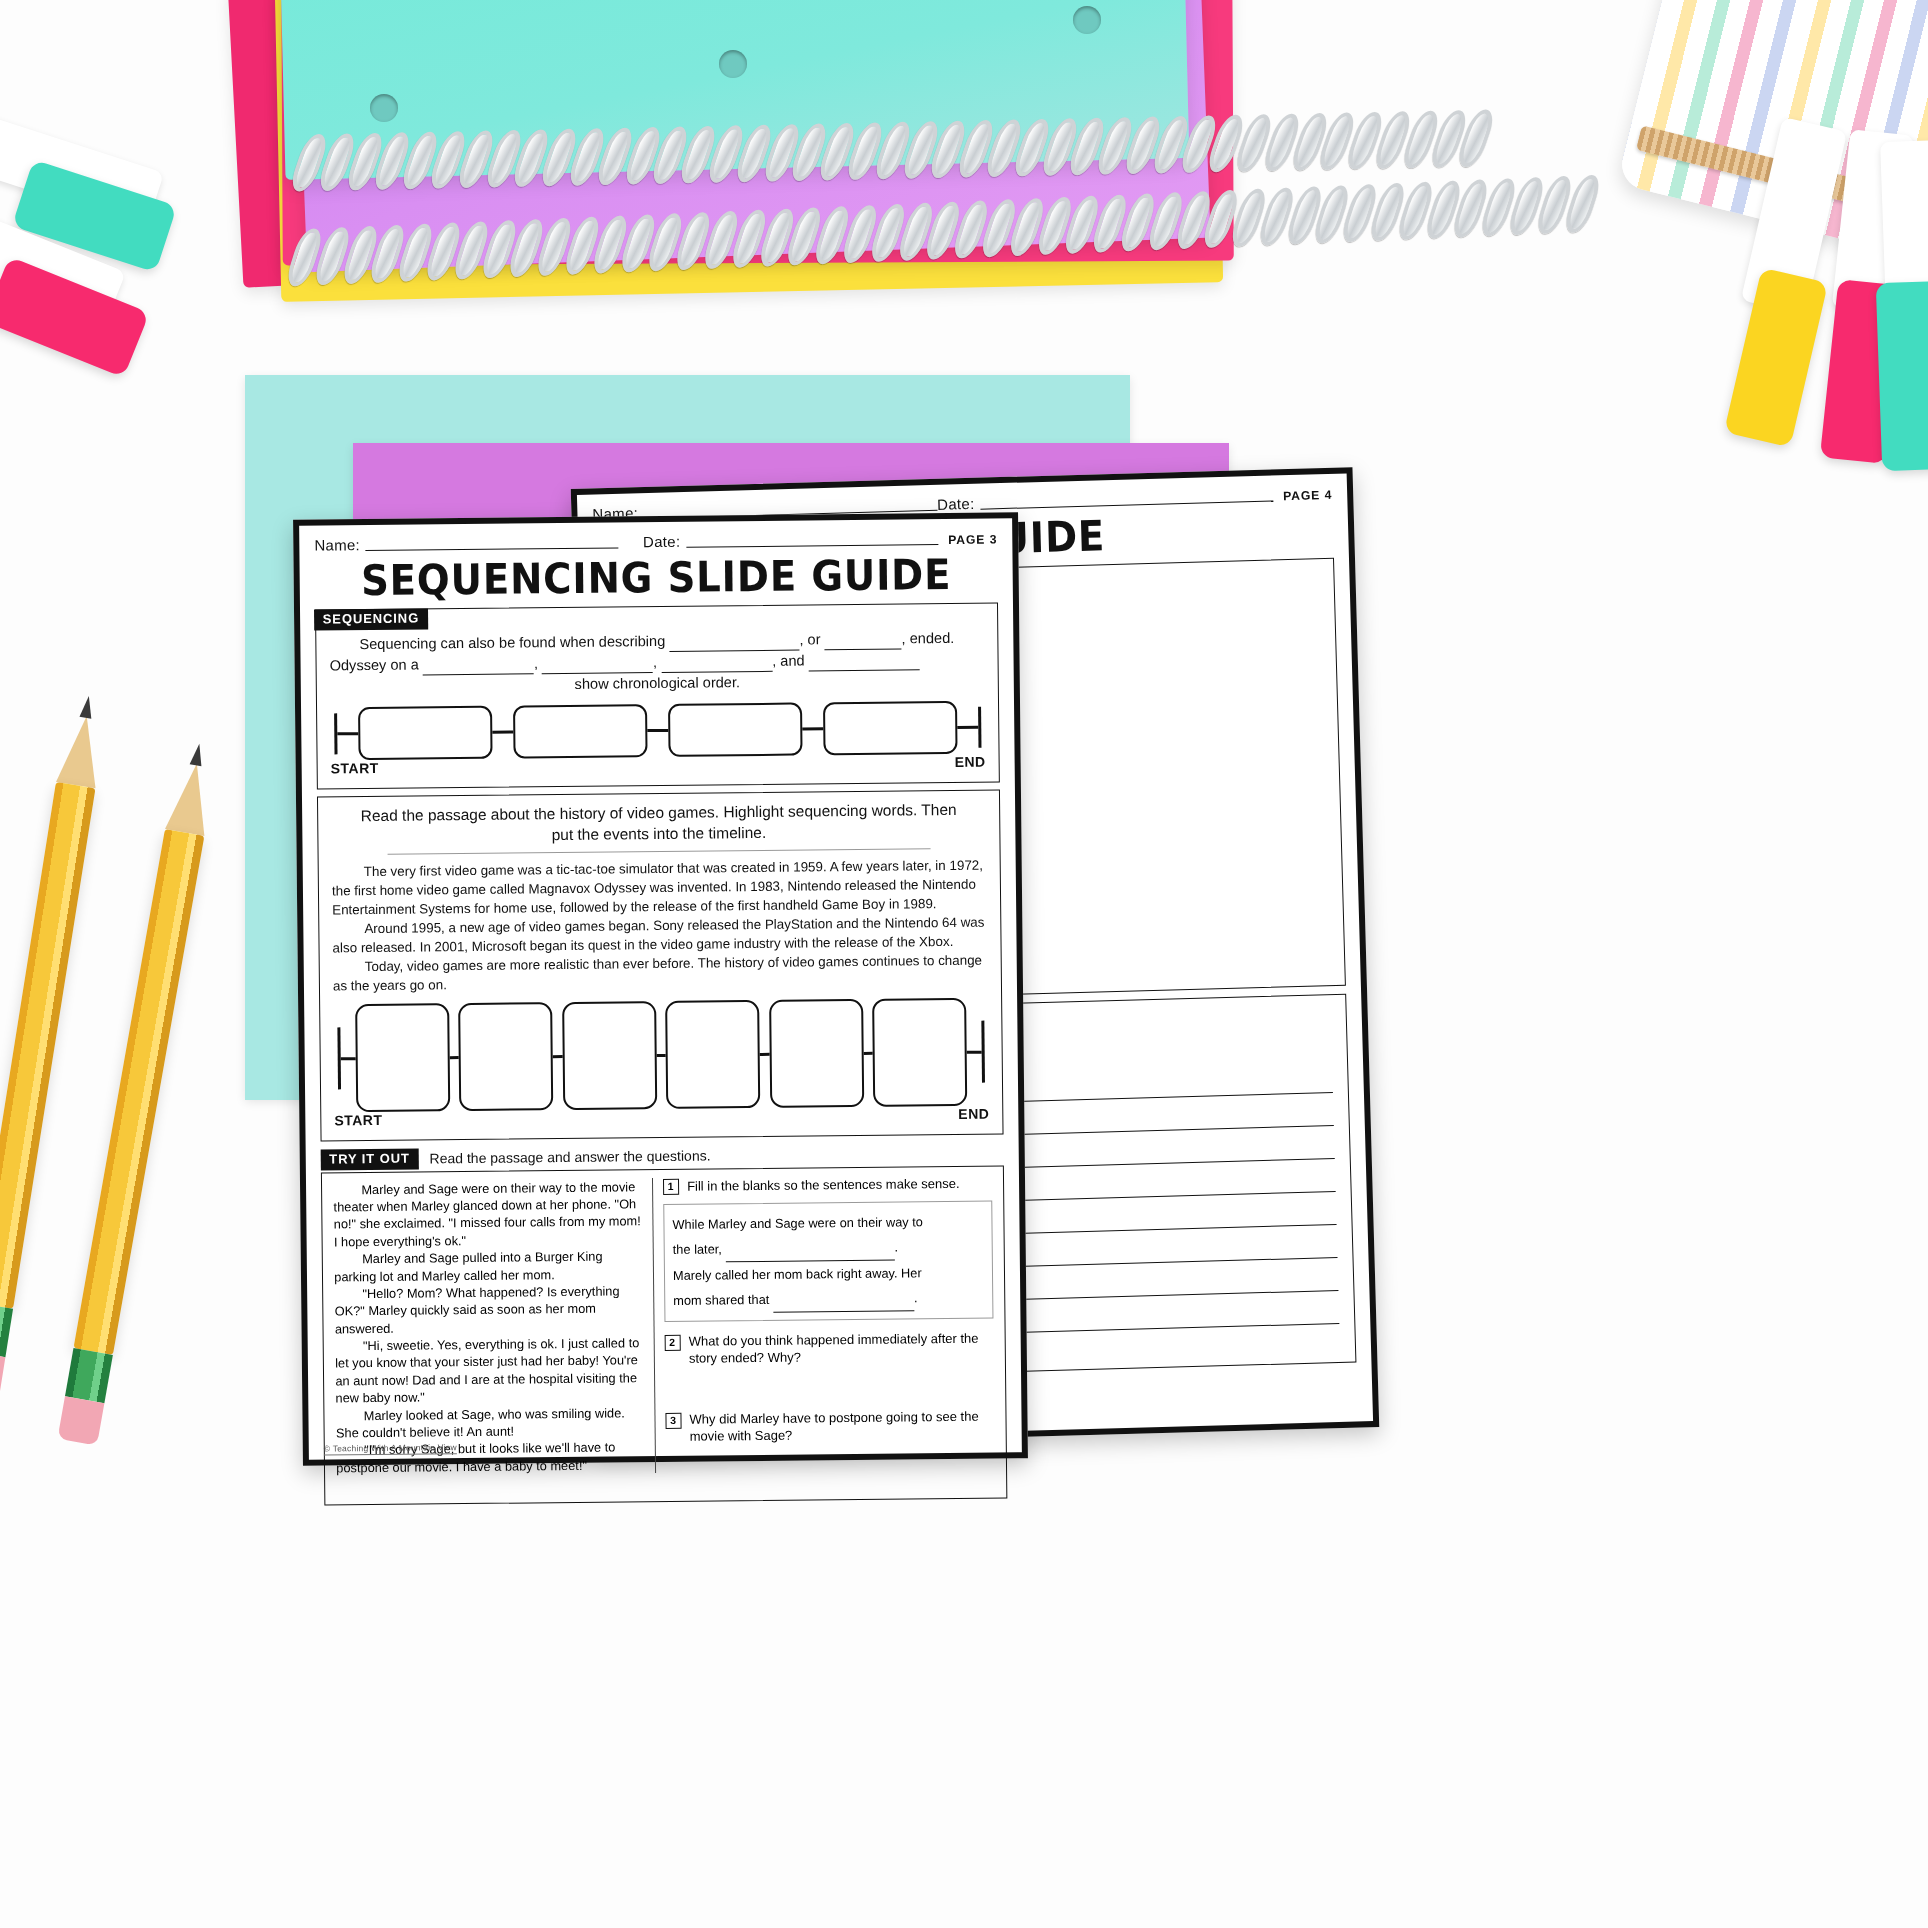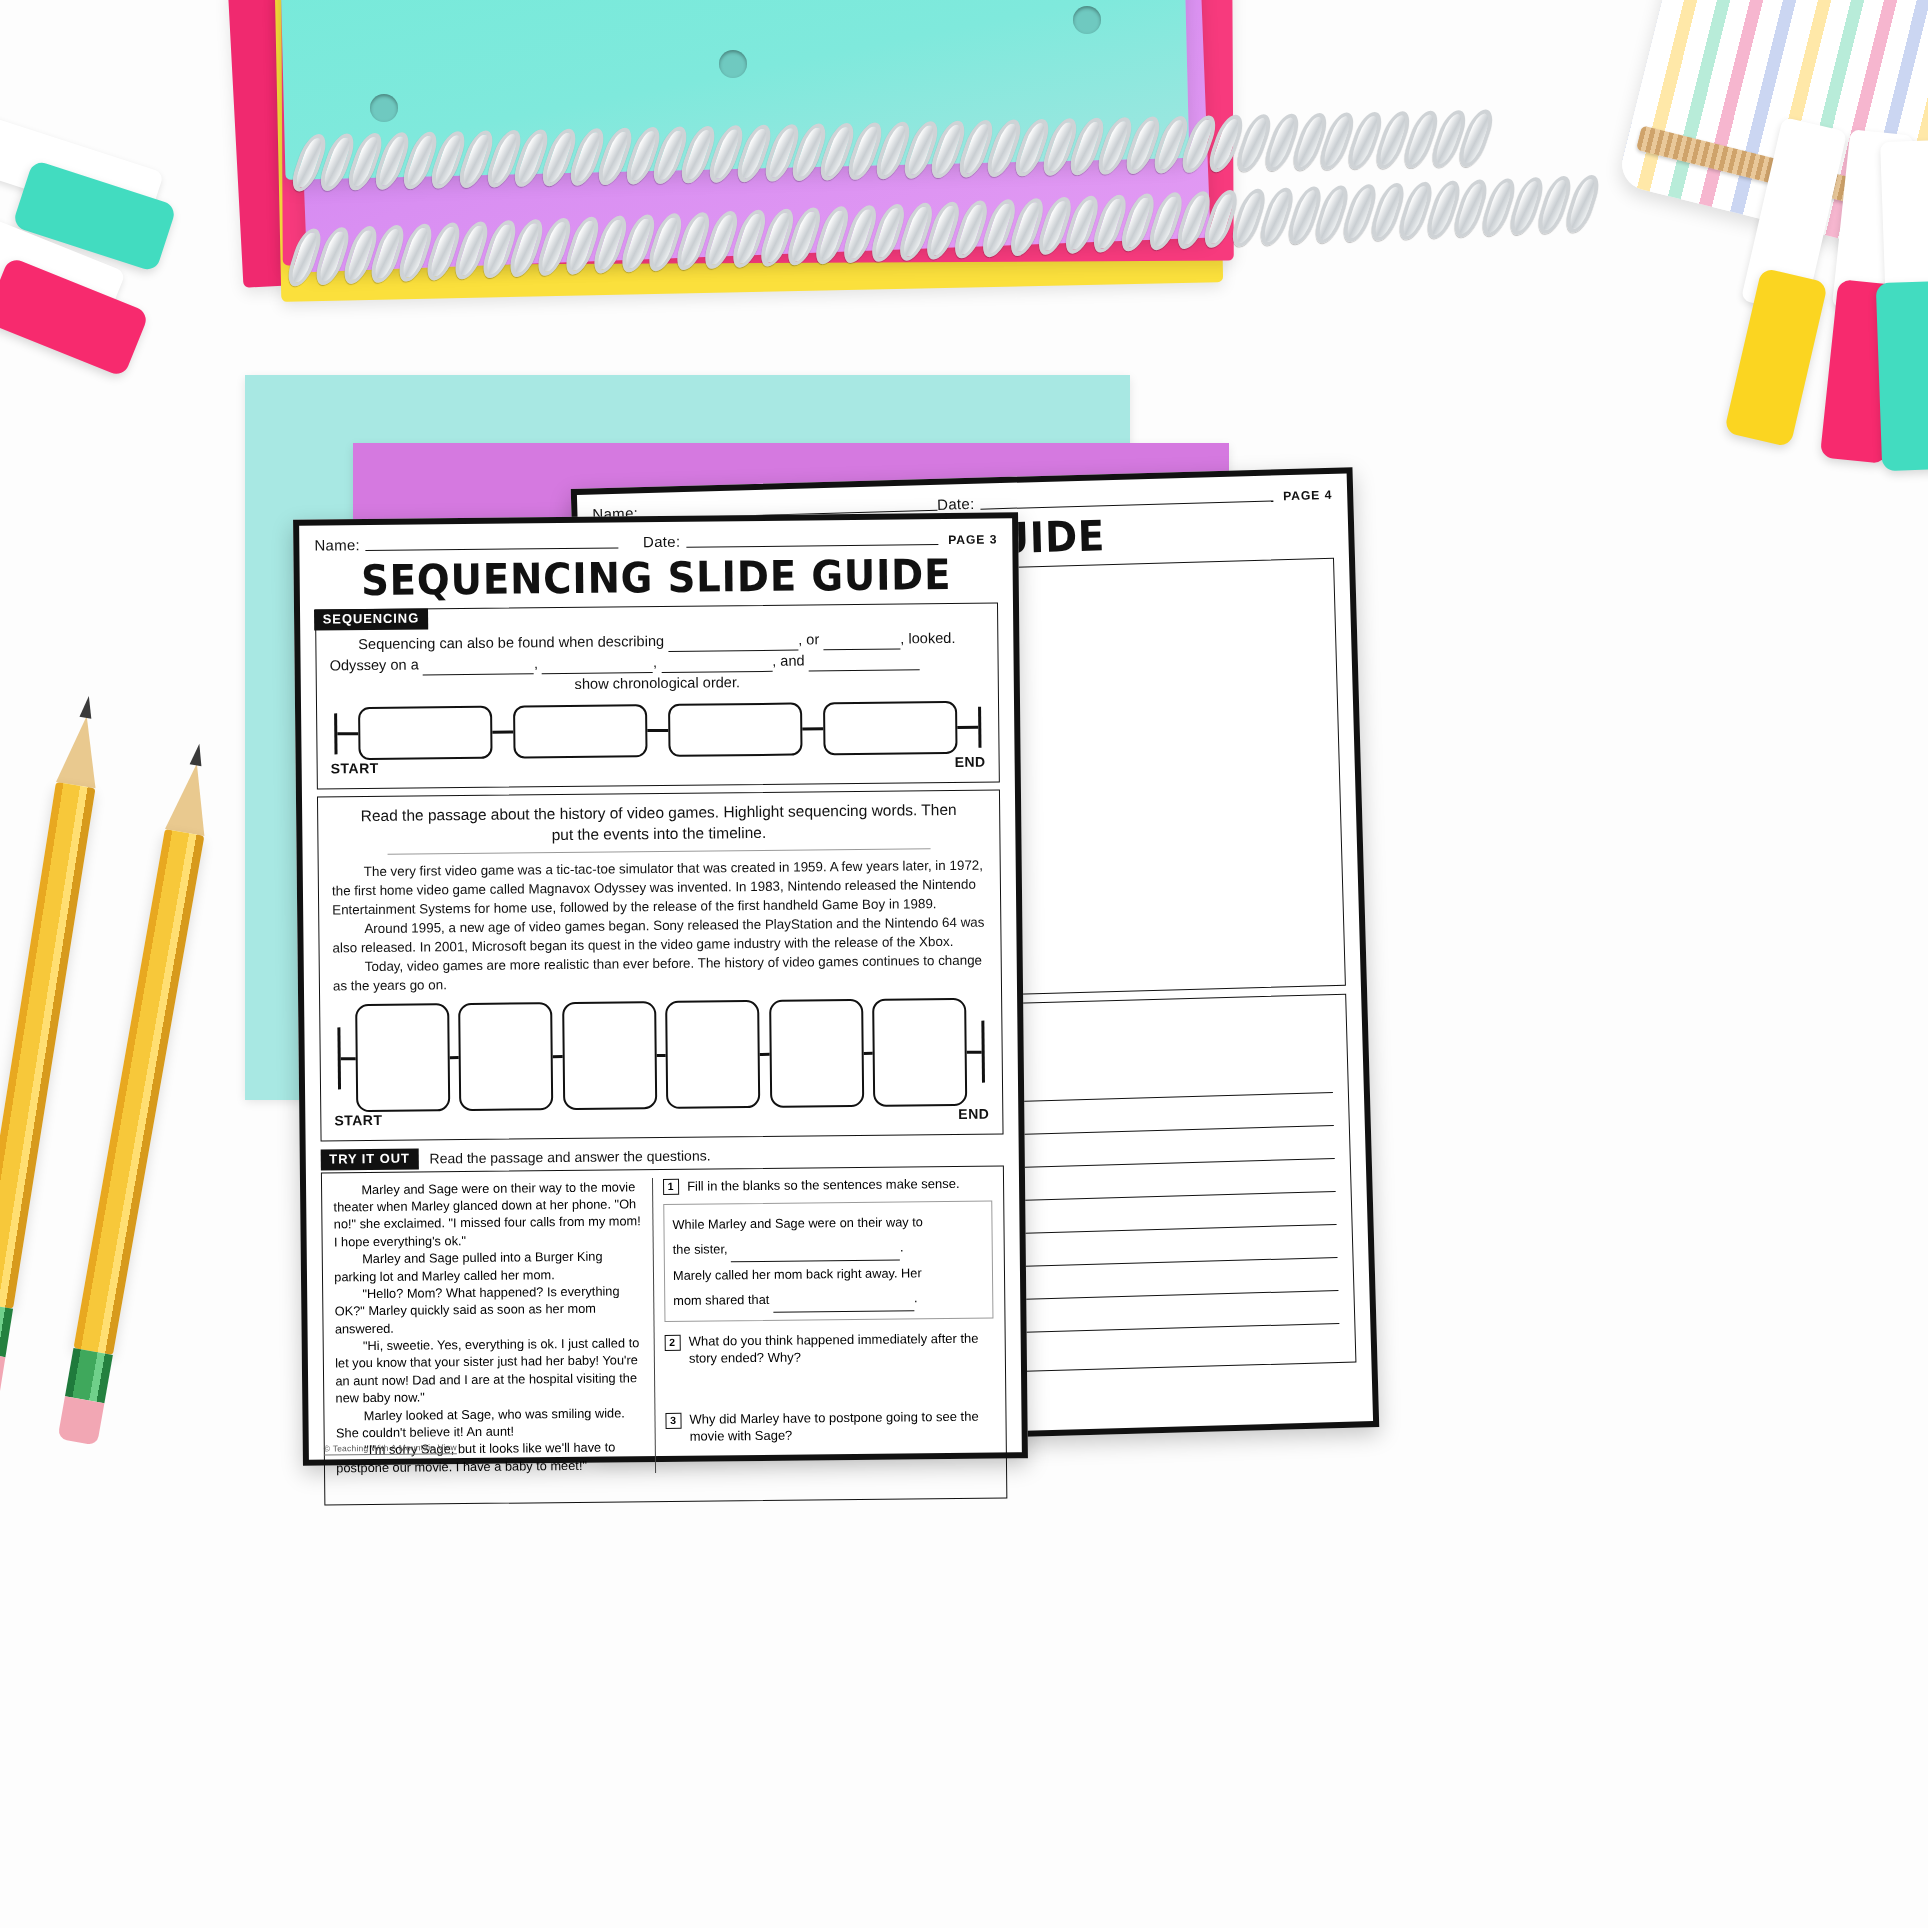--- a/index.html
+++ b/index.html
@@ -330,21 +330,21 @@
       </div>
 
       <div class="title">SEQUENCING SLIDE GUIDE</div>
 
       <div class="blk">
         <span class="tag">SEQUENCING</span>
         <div class="body" style="padding-top:1.9px;">
           <div class="ctr">
             <span>Sequencing can also be found when describing</span>
             <span class="u" style="width:130px;"></span><span>, or</span>
-            <span class="u" style="width:77px;"></span><span>, looked.</span>
+            <span class="u" style="width:77px;"></span><span>, ended.</span>
           </div>
           <div>
             <span>Odyssey on a</span>
             <span class="u" style="width:111px;"></span><span>,</span>
             <span class="u" style="width:111px;"></span><span>,</span>
             <span class="u" style="width:111px;"></span><span>, and</span>
             <span class="u" style="width:111px;"></span>
           </div>
           <div class="ctr">show chronological order.</div>
 
@@ -418,21 +418,21 @@
             <p>"I'm sorry Sage, but it looks like we'll have to postpone our movie. I have a baby to meet!"</p>
           </div>
 
           <div class="colR">
             <div class="q">
               <span class="qn">1</span>
               <span class="qt">Fill in the blanks so the sentences make sense.</span>
             </div>
             <div class="fbox">
               <span>While Marley and Sage were on their way to</span><br>
-              <span>the sister,</span>
+              <span>the later,</span>
               <span class="fline" style="width:169px;"></span><span>.</span><br>
               <span>Marely called her mom back right away. Her</span><br>
               <span>mom shared that</span>
               <span class="fline" style="width:141px;"></span><span>.</span>
             </div>
             <div class="q" style="margin-bottom:43px;">
               <span class="qn">2</span>
               <span class="qt">What do you think happened immediately after the story ended? Why?</span>
             </div>
             <div class="q">

